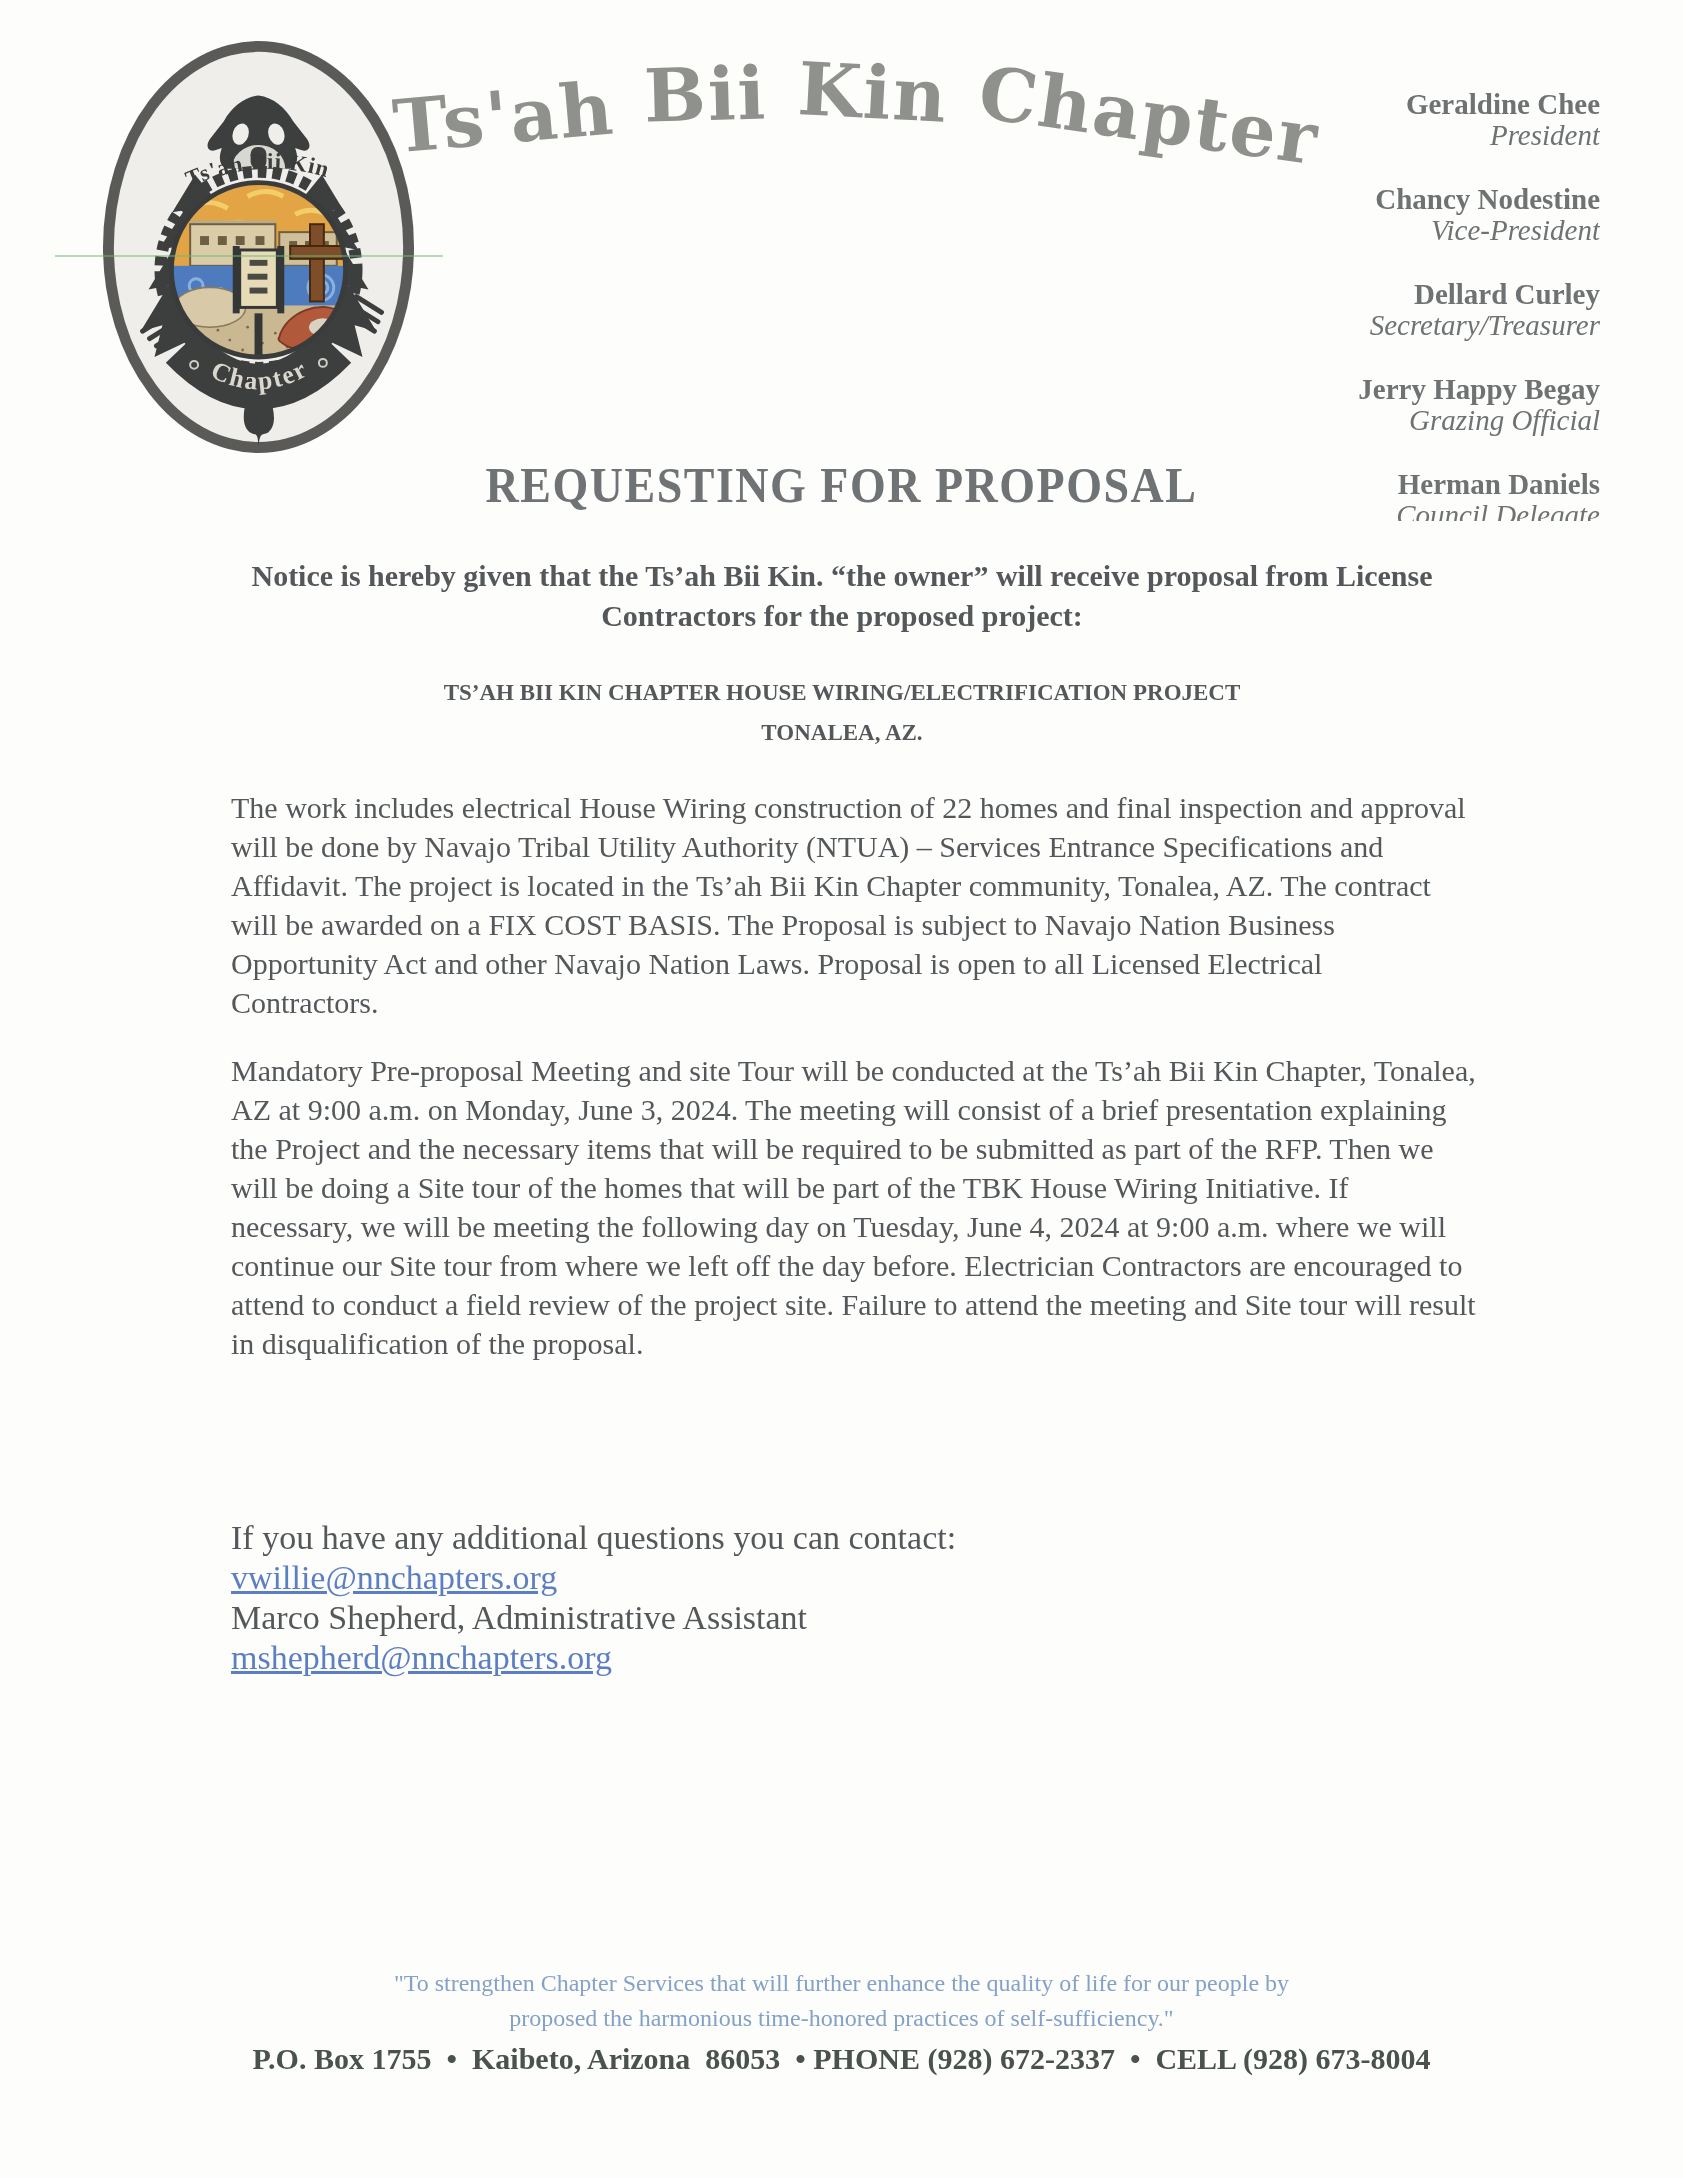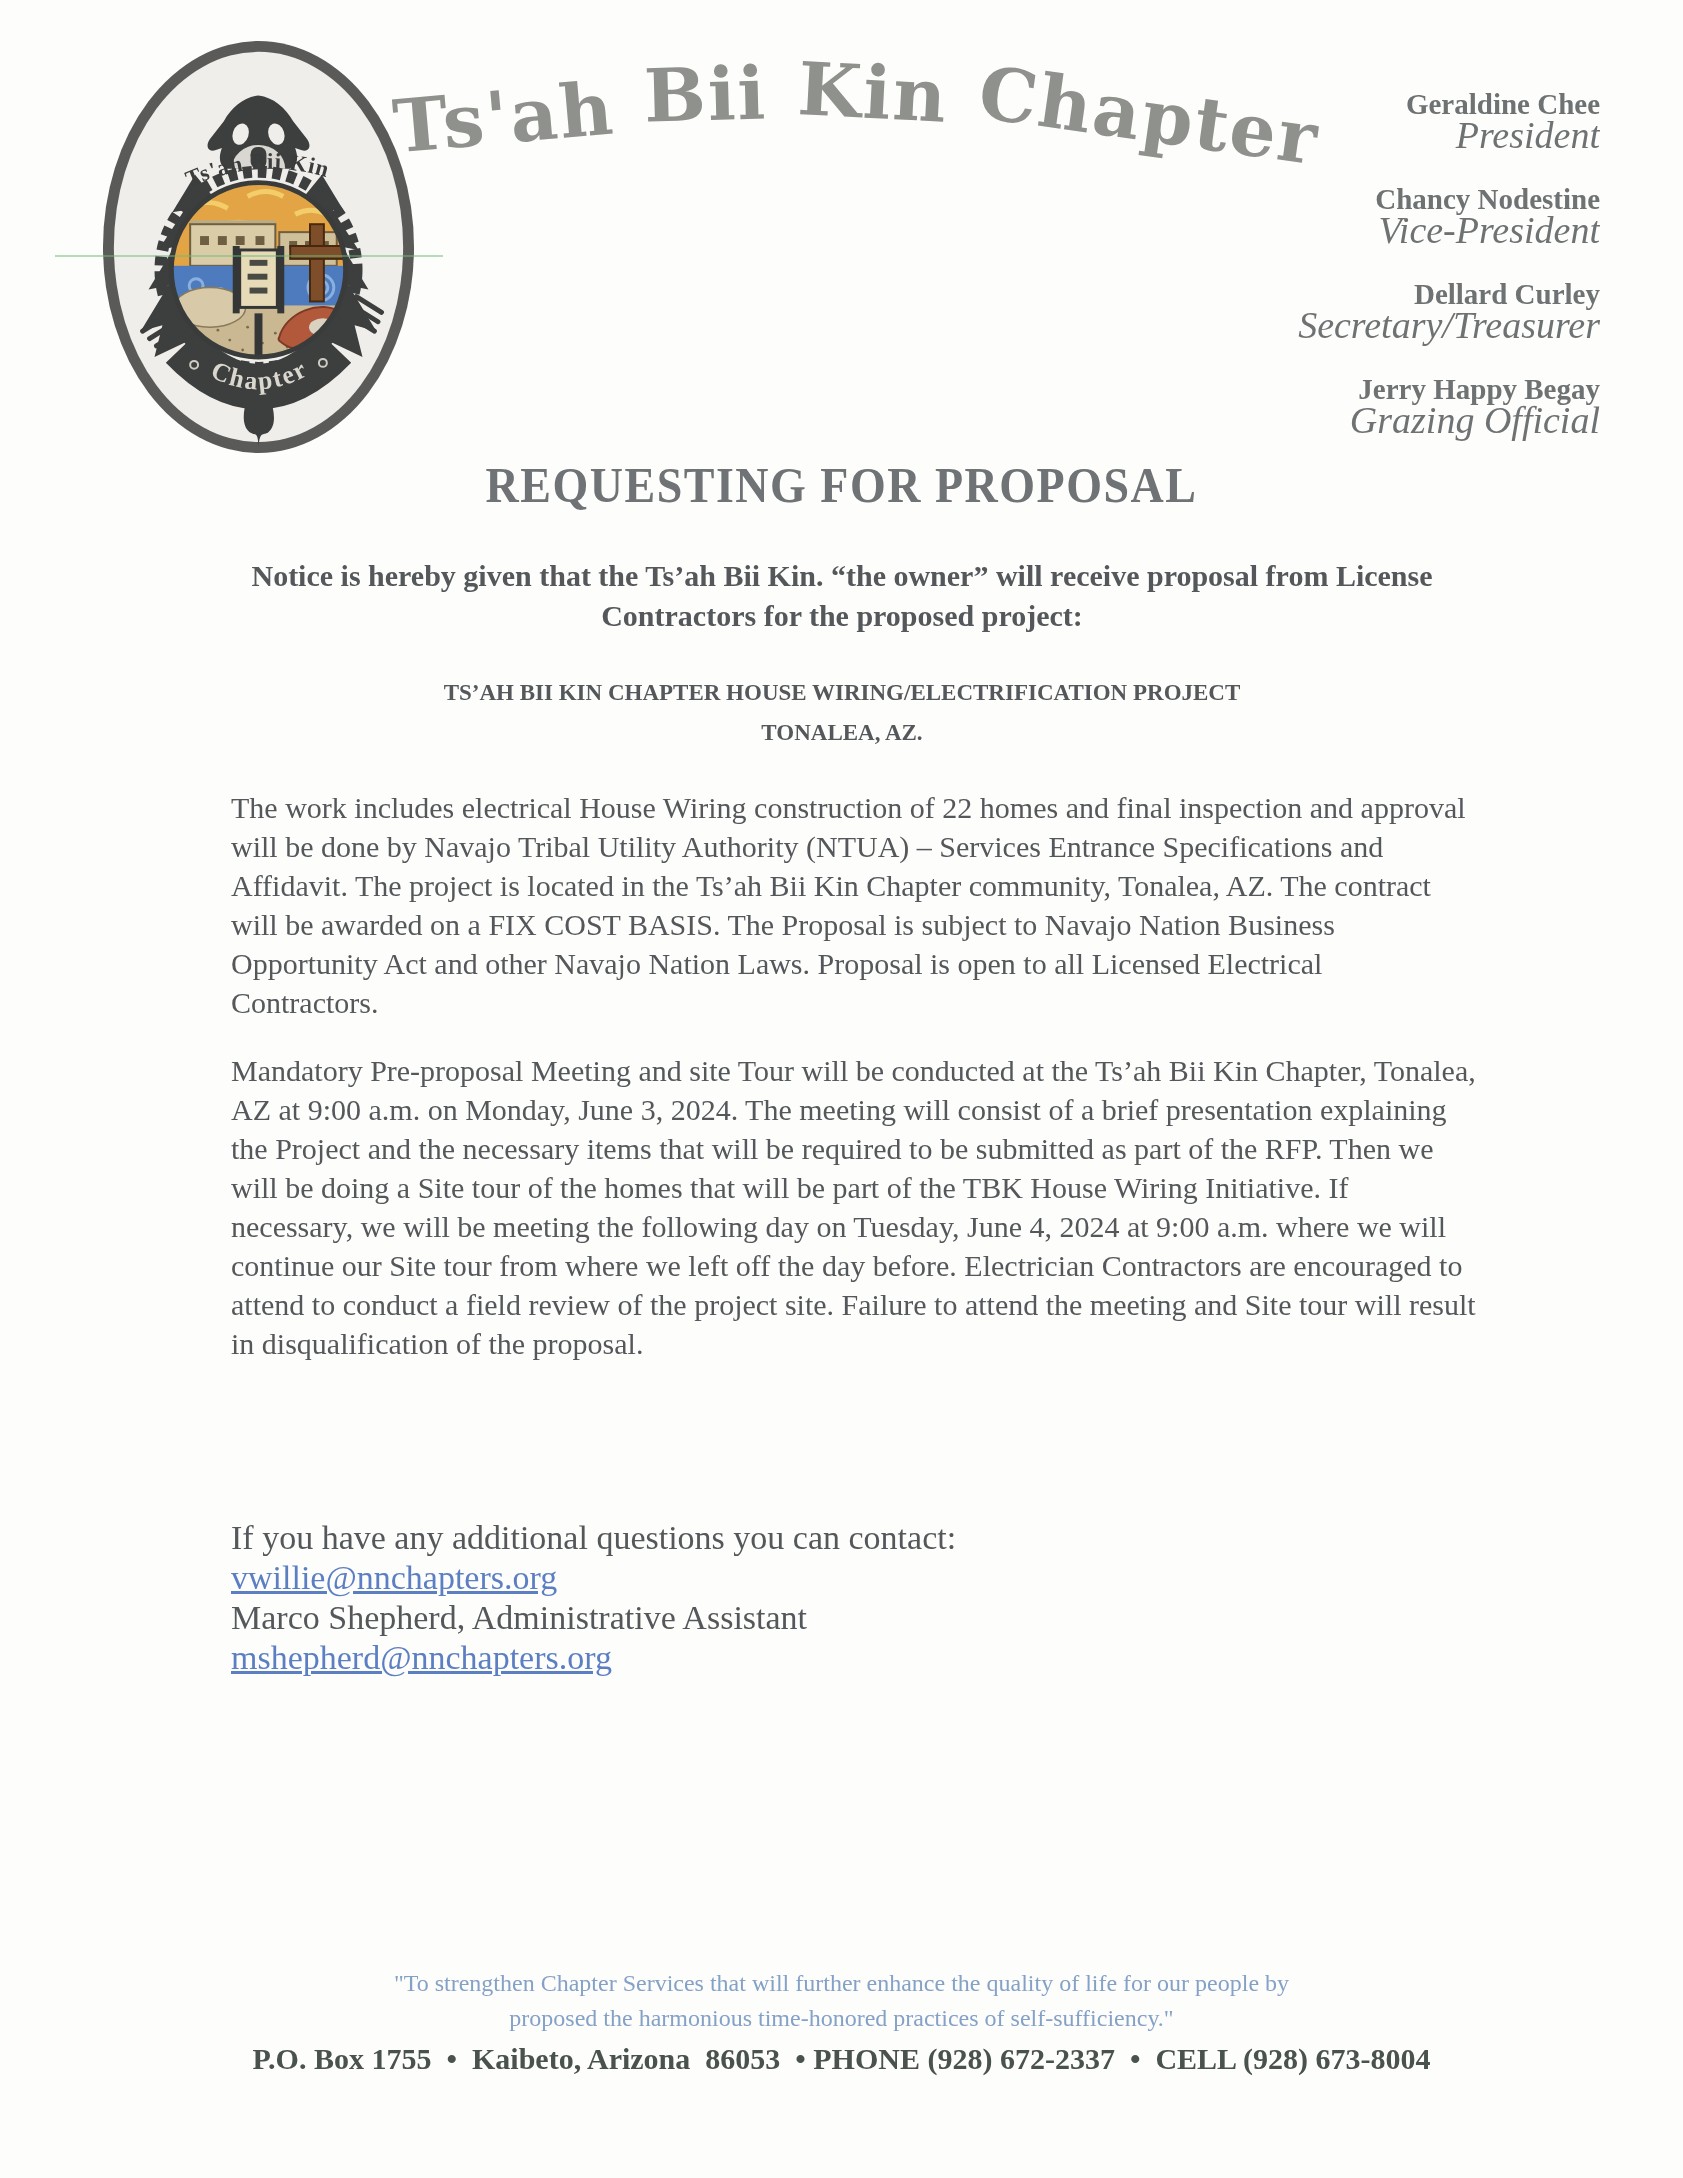--- a/index.html
+++ b/index.html
@@ -27,21 +27,21 @@
   .brand .w3 { transform:translateY(5px)  rotate(3deg); }
   .brand .w4 { transform:translateY(28px) rotate(8deg); }
 
   
   .officials {
     position:absolute; top:57px; right:83px; height:432px; overflow:hidden;
     text-align:right; color:#6e7273;margin-top:32px;
   }
   .official { margin-bottom:33px; }
   .official-name  { font-weight:bold; font-size:29px; line-height:31px; }
-  .official-title { font-style:italic; font-size:38px; line-height:31px; }
+  .official-title { font-style:italic; font-size:29px; line-height:31px; }
 
   
   .heading {
     position:absolute; left:0; top:455px; width:100%; text-align:center;
     font-weight:bold; font-size:46px; letter-spacing:1.5px; color:#6f7375;
     transform:scaleY(1.12); transform-origin:50% 0;
   }
   .notice {
     position:absolute; left:233px; top:556px; width:1218px;
     text-align:center; font-weight:bold; font-size:30px; line-height:40px; color:#54585a;
@@ -212,20 +212,24 @@
       <div class="official-title">Vice-President</div>
     </div>
     <div class="official">
       <div class="official-name">Dellard Curley</div>
       <div class="official-title">Secretary/Treasurer</div>
     </div>
     <div class="official">
       <div class="official-name">Jerry Happy Begay</div>
       <div class="official-title">Grazing Official</div>
     </div>
+    <div class="official">
+      <div class="official-name">Herman Daniels</div>
+      <div class="official-title">Council Delegate</div>
+    </div>
   </div>
 
   <div class="heading">REQUESTING FOR PROPOSAL</div>
 
   <div class="notice">Notice is hereby given that the Ts’ah Bii Kin. “the owner” will receive proposal from License Contractors for the proposed project:</div>
 
   <div class="project-title">
     <div>TS’AH BII KIN CHAPTER HOUSE WIRING/ELECTRIFICATION PROJECT</div>
     <div>TONALEA, AZ.</div>
   </div>

